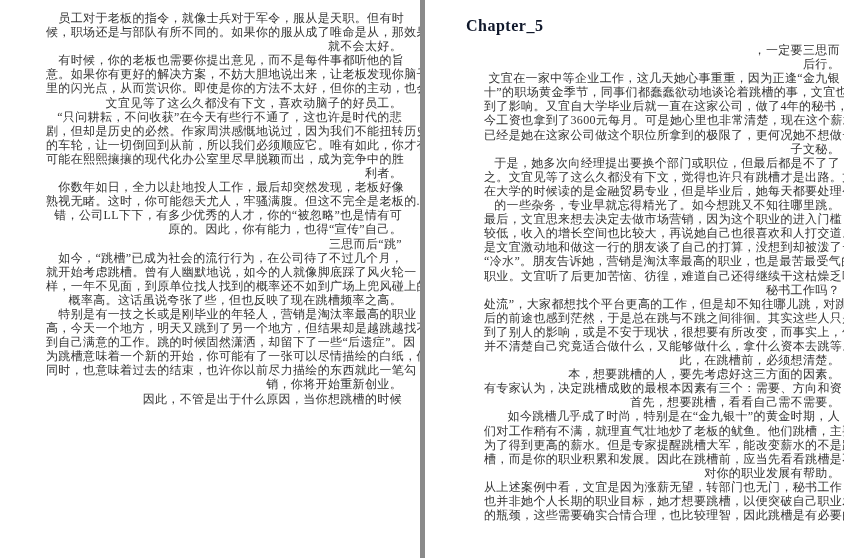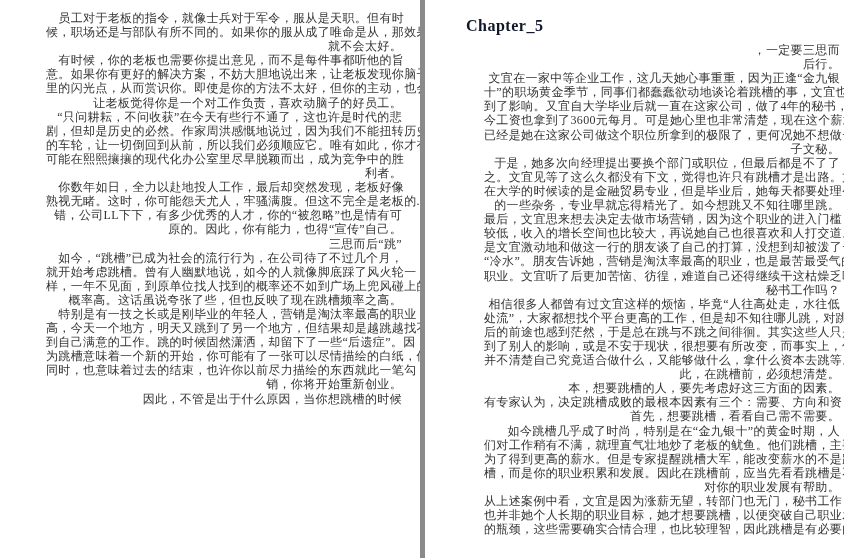--- a/index.html
+++ b/index.html
@@ -66,21 +66,21 @@
 <div class="screen">
 
   <div class="page page-left">
     <div class="lines">
         <div class="tline">　员工对于老板的指令，就像士兵对于军令，服从是天职。但有时</div>
         <div class="tline">候，职场还是与部队有所不同的。如果你的服从成了唯命是从，那效果</div>
         <div class="tline">就不会太好。</div>
         <div class="tline">　有时候，你的老板也需要你提出意见，而不是每件事都听他的旨</div>
         <div class="tline">意。如果你有更好的解决方案，不妨大胆地说出来，让老板发现你脑子</div>
         <div class="tline">里的闪光点，从而赏识你。即使是你的方法不太好，但你的主动，也会</div>
-        <div class="tline">让老板觉得你是一个对工作负责，喜欢动脑子的好员工。</div>
+        <div class="tline">文宜见等了这么久都没有下文，喜欢动脑子的好员工。</div>
         <div class="tline">“只问耕耘，不问收获”在今天有些行不通了，这也许是时代的悲</div>
         <div class="tline">剧，但却是历史的必然。作家周洪感慨地说过，因为我们不能扭转历史</div>
         <div class="tline">的车轮，让一切倒回到从前，所以我们必须顺应它。唯有如此，你才有</div>
         <div class="tline">可能在熙熙攘攘的现代化办公室里尽早脱颖而出，成为竞争中的胜</div>
         <div class="tline">利者。</div>
         <div class="tline">　你数年如日，全力以赴地投人工作，最后却突然发现，老板好像</div>
         <div class="tline">熟视无睹。这时，你可能怨天尤人，牢骚满腹。但这不完全是老板的. 过</div>
         <div class="tline">错，公司LL下下，有多少优秀的人才，你的“被忽略”也是情有可</div>
         <div class="tline">原的。因此，你有能力，也得“宣传”自己。</div>
         <div class="tline">三思而后“跳”</div>
@@ -114,21 +114,20 @@
         <div class="tline">于是，她多次向经理提出要换个部门或职位，但最后都是不了了</div>
         <div class="tline">之。文宜见等了这么久都没有下文，觉得也许只有跳槽才是出路。文宜</div>
         <div class="tline">在大学的时候读的是金融贸易专业，但是毕业后，她每天都要处理公司</div>
         <div class="tline">的一些杂务，专业早就忘得精光了。如今想跳又不知往哪里跳。</div>
         <div class="tline">最后，文宜思来想去决定去做市场营销，因为这个职业的进入门槛</div>
         <div class="tline">较低，收入的增长空间也比较大，再说她自己也很喜欢和人打交道。于</div>
         <div class="tline">是文宜激动地和做这一行的朋友谈了自己的打算，没想到却被泼了一身</div>
         <div class="tline">“冷水”。朋友告诉她，营销是淘汰率最高的职业，也是最苦最受气的</div>
         <div class="tline">职业。文宜听了后更加苦恼、彷徨，难道自己还得继续干这枯燥乏味的</div>
         <div class="tline">秘书工作吗？</div>
-        <div class="tline">相信很多人都曾有过文宜这样的烦恼，毕竟“人往高处走，水往低</div>
         <div class="tline">处流”，大家都想找个平台更高的工作，但是却不知往哪儿跳，对跳槽</div>
         <div class="tline">后的前途也感到茫然，于是总在跳与不跳之间徘徊。其实这些人只是受</div>
         <div class="tline">到了别人的影响，或是不安于现状，很想要有所改变，而事实上，他们</div>
         <div class="tline">并不清楚自己究竟适合做什么，又能够做什么，拿什么资本去跳等。因</div>
         <div class="tline">此，在跳槽前，必须想清楚。</div>
         <div class="tline">本，想要跳槽的人，要先考虑好这三方面的因素。</div>
         <div class="tline">有专家认为，决定跳槽成败的最根本因素有三个：需要、方向和资</div>
         <div class="tline">首先，想要跳槽，看看自己需不需要。</div>
         <div class="tline">如今跳槽几乎成了时尚，特别是在“金九银十”的黄金时期，人</div>
         <div class="tline">们对工作稍有不满，就理直气壮地炒了老板的鱿鱼。他们跳槽，主要是</div>

